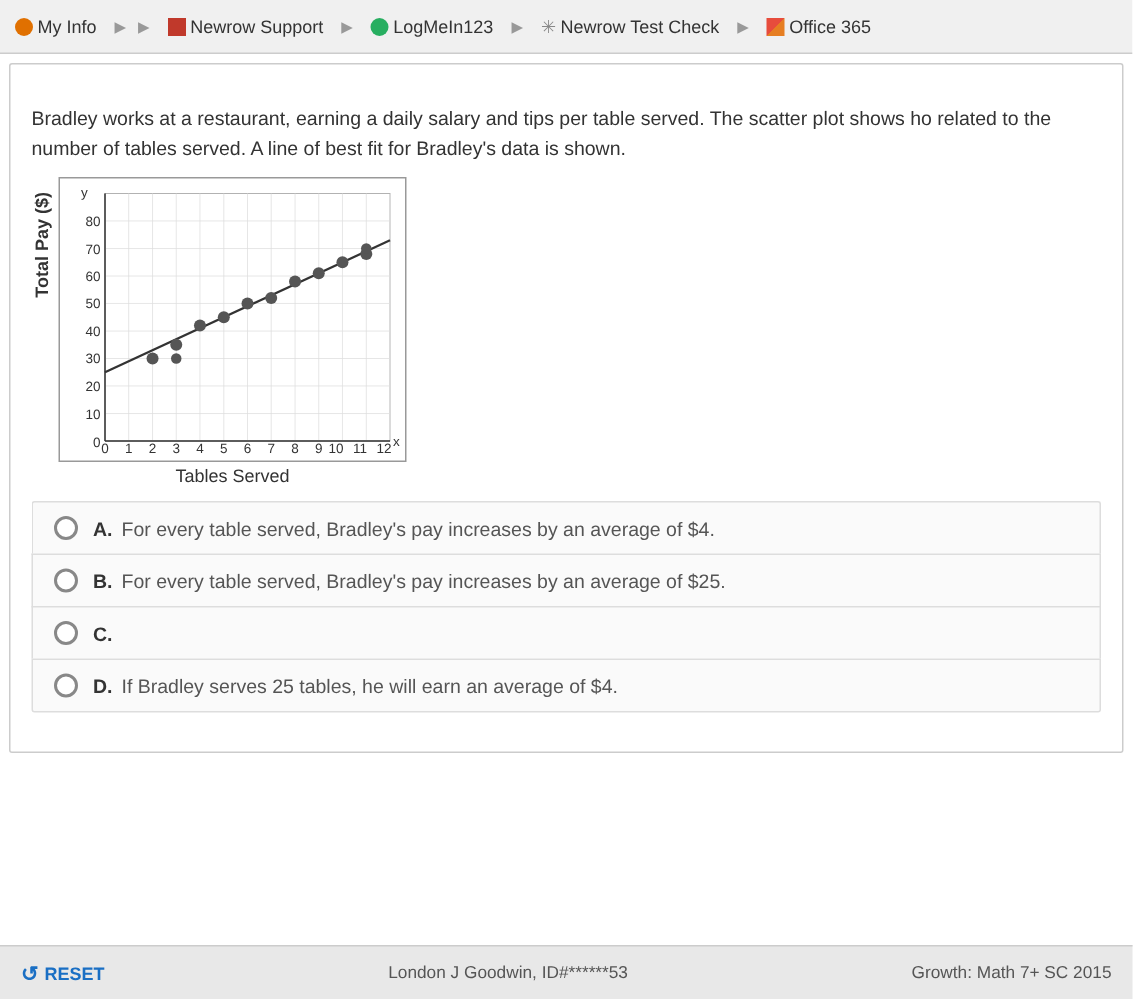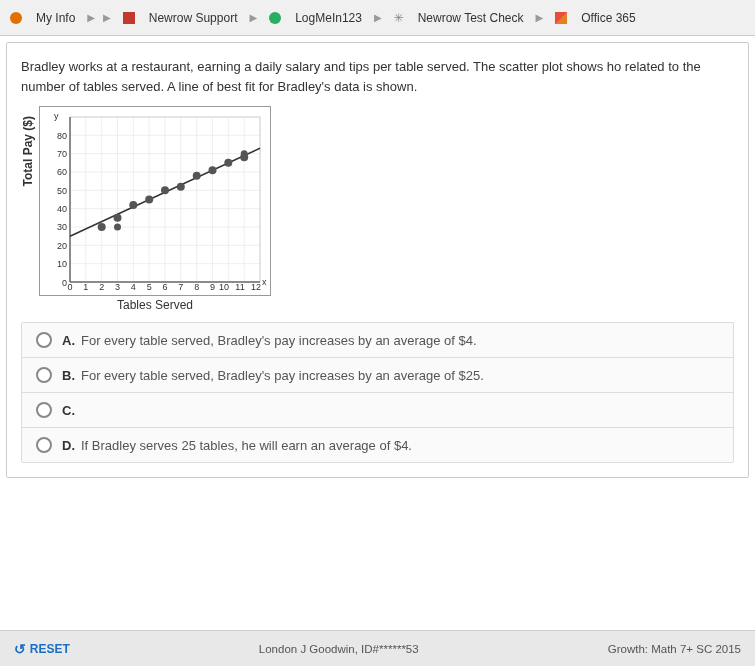--- a/index.html
+++ b/index.html
@@ -18,31 +18,31 @@
       align-items: center;
       background: #f0f0f0;
       border-bottom: 1px solid #ccc;
       padding: 4px 6px;
       gap: 8px;
       height: 36px;
     }
     .nav-item {
       display: flex;
       align-items: center;
-      gap: 14px;
+      gap: 3px;
       font-size: 12px;
       color: #333;
       cursor: pointer;
       padding: 2px 4px;
     }
     .nav-separator { color: #999; font-size: 10px; }
 
     
     .main-content {
-      padding: 14px 14px;
+      padding: 26px 14px;
       border: 1px solid #ccc;
       margin: 6px;
       border-radius: 2px;
     }
 
     .problem-text {
       font-size: 13px;
       color: #333;
       line-height: 1.5;
       margin-bottom: 10px;

